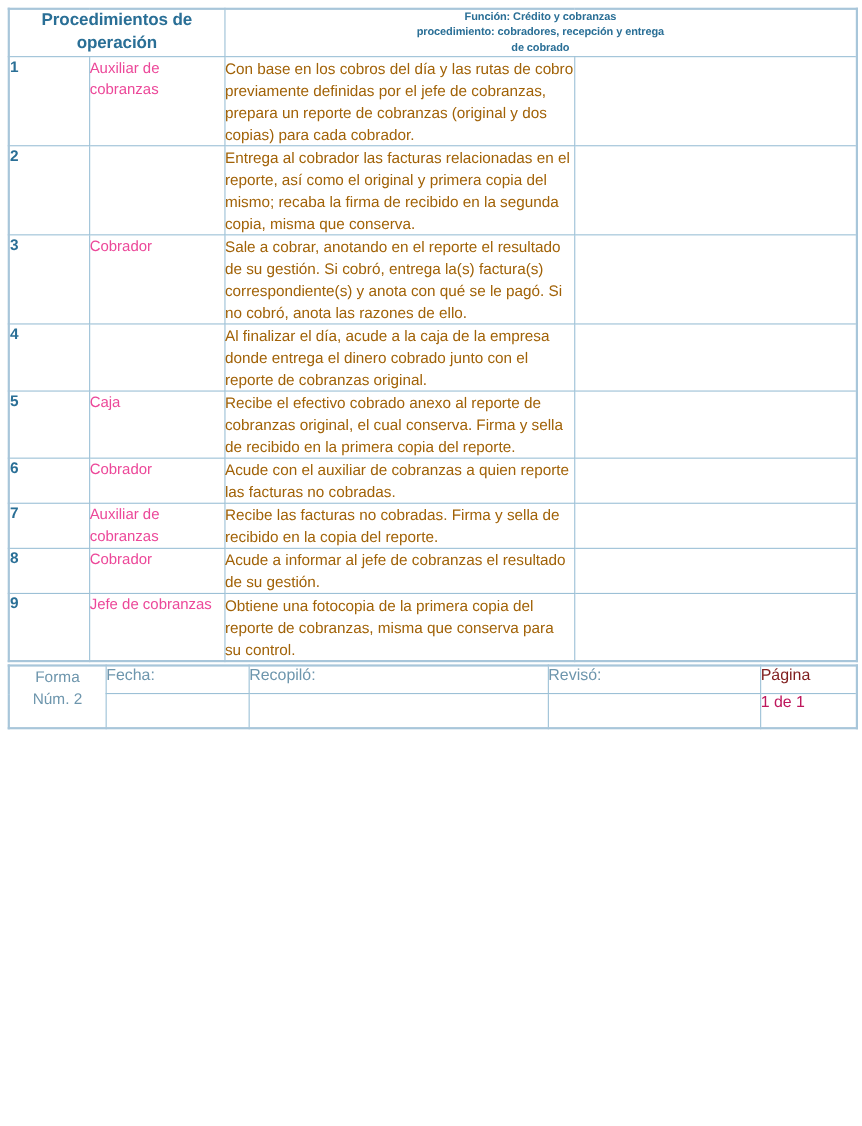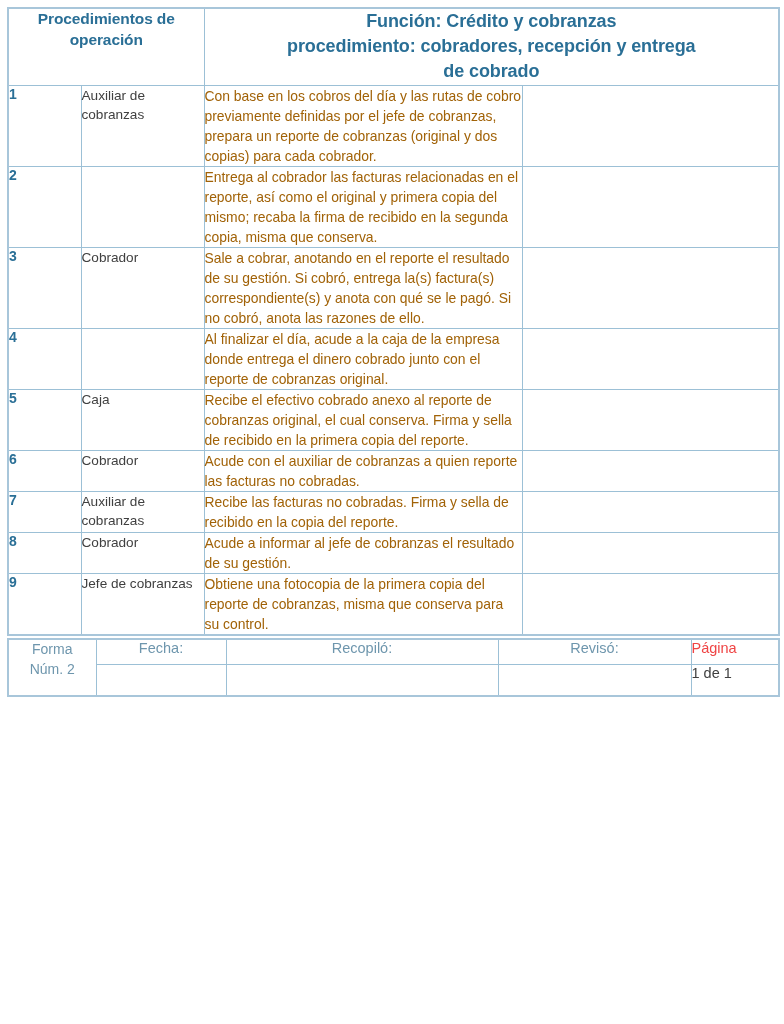--- a/index.html
+++ b/index.html
@@ -53,21 +53,21 @@
     text-align: center;
     vertical-align: middle;
     font-weight: bold;
     font-size: 15.5px;
     color: #2a6f96;
     letter-spacing: -0.1px;
     padding: 9px 10px;
     line-height: 1.35;
   }
   .title-cell.left  { font-size: 15.5px; }
-  .title-cell.right { font-size: 18px; line-height: 1.4; }
+  .title-cell.right { font-size: 10px; line-height: 1.4; }
 
   
   .colhead {
     text-align: center;
     vertical-align: middle;
     font-weight: bold;
     font-size: 13.5px;
     color: #2a6f96;
     padding: 7px 6px;
     line-height: 1.3;
@@ -76,21 +76,21 @@
   
   .c-num {
     font-weight: bold;
     font-size: 14px;
     color: #2a6f96;
     padding: 8px 0 8px 14px;
     text-align: left;
   }
   .c-unit {
     font-size: 13.6px;
-    color: #404040;
+    color: #ec4899;
     padding: 8px 6px 8px 10px;
     line-height: 1.42;
   }
   .c-act {
     font-size: 13.9px;
     color: #a16207;
     padding: 8px 8px 8px 9px;
     line-height: 1.44;
   }
   .c-obs {
@@ -105,36 +105,35 @@
     color: #6e96ad;
     line-height: 1.42;
     padding: 6px 4px;
   }
   .f-label {
     font-size: 14.5px;
     color: #6e96ad;
     padding: 5px 0 5px 10px;
     height: 24px;
     vertical-align: top;
-    text-align: center;
   }
   .f-blank {
     height: 30px;
   }
   .f-pagelabel {
     font-size: 14.5px;
-    color: #ef4444;
+    color: #7f1d1d;
     padding: 5px 0 5px 10px;
     height: 24px;
     vertical-align: top;
     text-align: left;
   }
   .f-pagevalue {
     font-size: 14.5px;
-    color: #404040;
+    color: #be185d;
     padding: 5px 0 5px 10px;
     height: 30px;
     vertical-align: middle;
     text-align: left;
   }
 </style>
 </head>
 <body>
 
 <div class="page">

